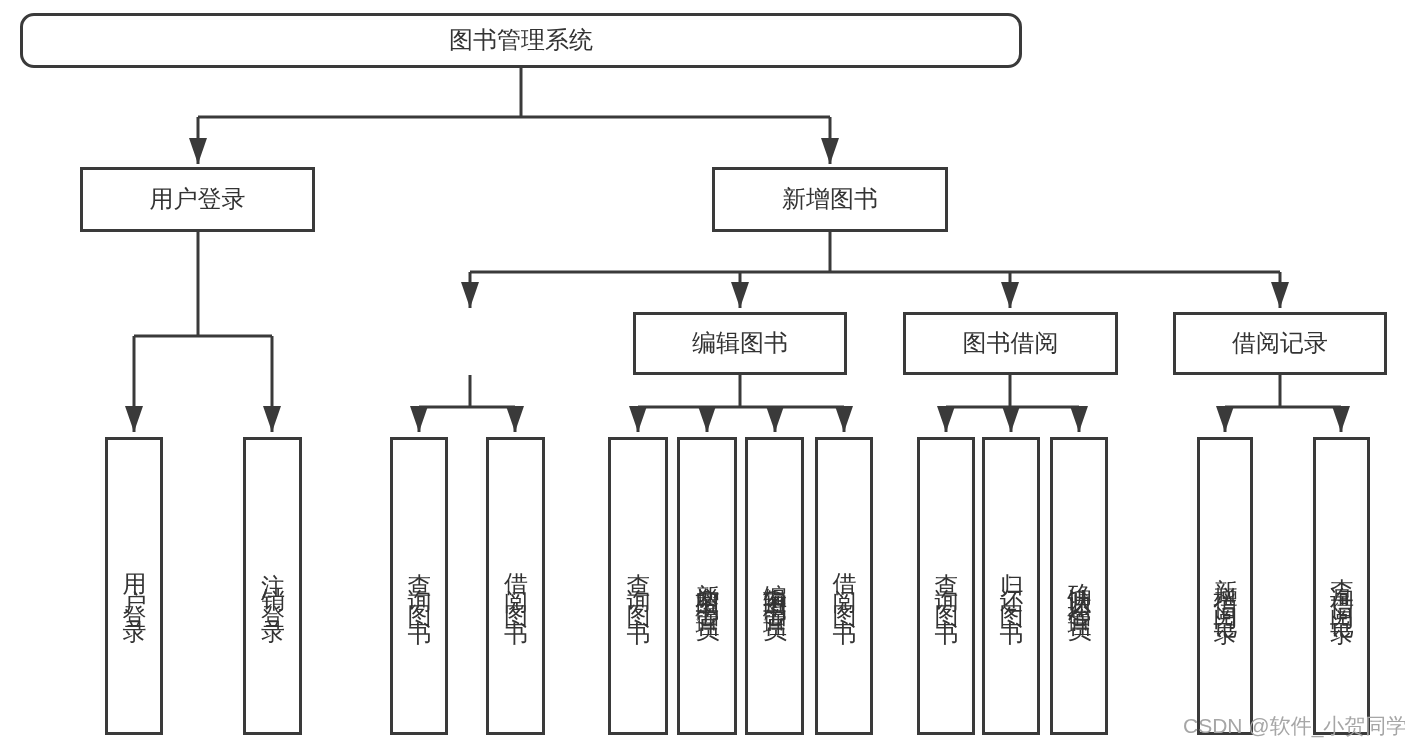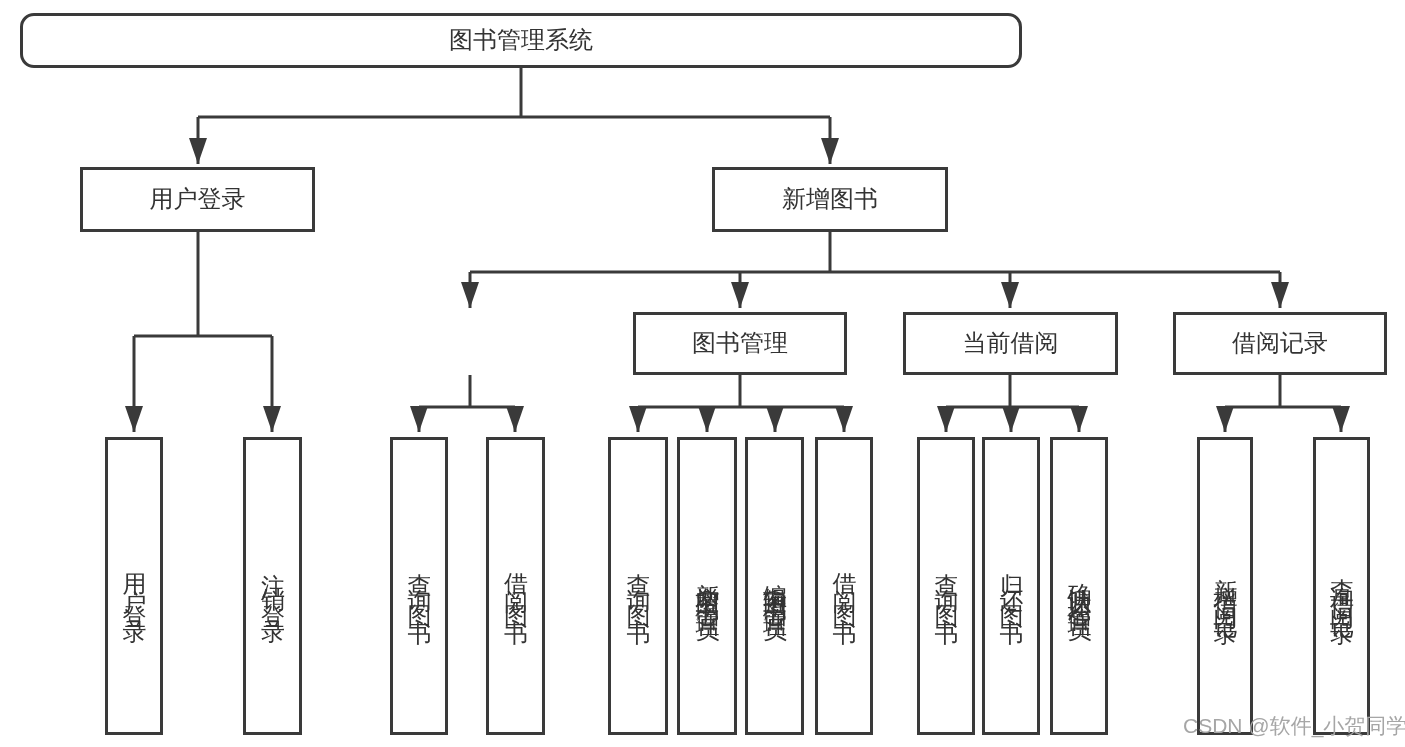--- a/index.html
+++ b/index.html
@@ -102,22 +102,22 @@
       <path d="M1225,407 V432" marker-end="url(#arw)"></path>
       <path d="M1341,407 V432" marker-end="url(#arw)"></path>
     </g>
   </svg>
 
   <div class="node" style="left:20px; top:13px; width:1002px; height:55px;border-radius:14px;">图书管理系统</div>
 
   <div class="node" style="left:80px; top:167px; width:235px; height:65px;">用户登录</div>
   <div class="node" style="left:712px; top:167px; width:236px; height:65px;">新增图书</div>
 
-  <div class="node" style="left:633px; top:312px; width:214px; height:63px;">图书管理</div>
-  <div class="node" style="left:903px; top:312px; width:215px; height:63px;">当前借阅</div>
+  <div class="node" style="left:633px; top:312px; width:214px; height:63px;">编辑图书</div>
+  <div class="node" style="left:903px; top:312px; width:215px; height:63px;">图书借阅</div>
   <div class="node" style="left:1173px; top:312px; width:214px; height:63px;">借阅记录</div>
 
   <div class="node leaf gap-lg" style="left:105px; top:437px; width:58px; height:298px;">用户登录</div>
   <div class="node leaf gap-lg" style="left:243px; top:437px; width:59px; height:298px;">注销登录</div>
 
   <div class="node leaf gap-lg" style="left:390px; top:437px; width:58px; height:298px;">查询图书</div>
   <div class="node leaf gap-lg" style="left:486px; top:437px; width:59px; height:298px;">借阅图书</div>
 
   <div class="node leaf gap-lg" style="left:608px; top:437px; width:60px; height:298px;">查询图书</div>
   <div class="node leaf gap-sm" style="left:677px; top:437px; width:60px; height:298px;">新增图书（管理员）</div>

